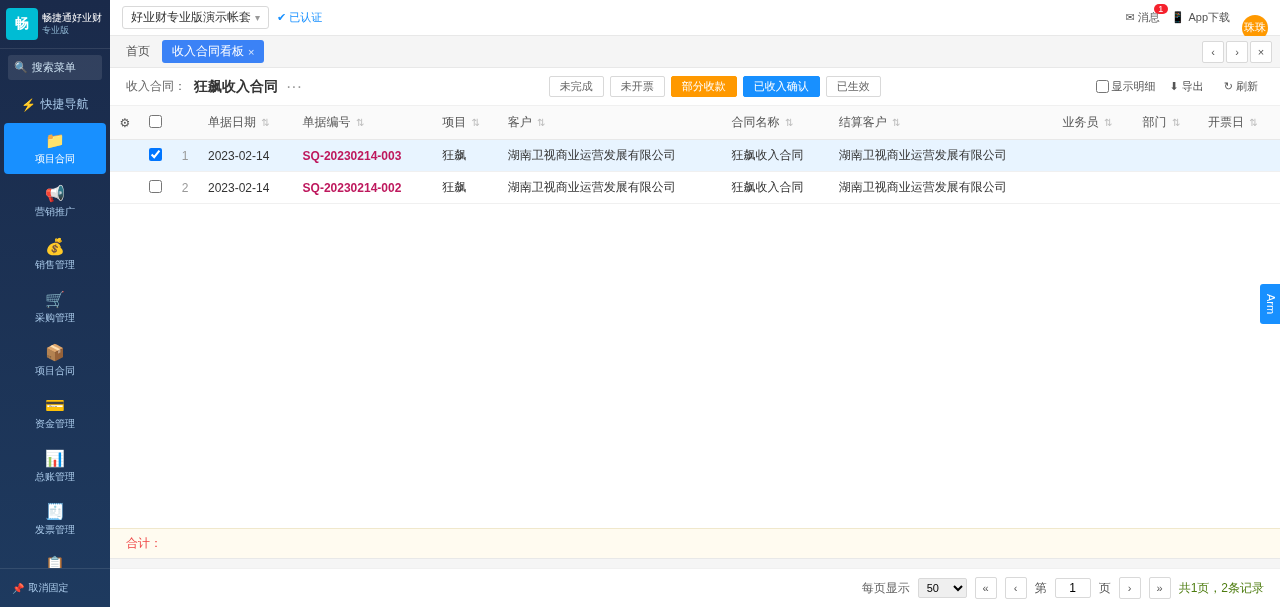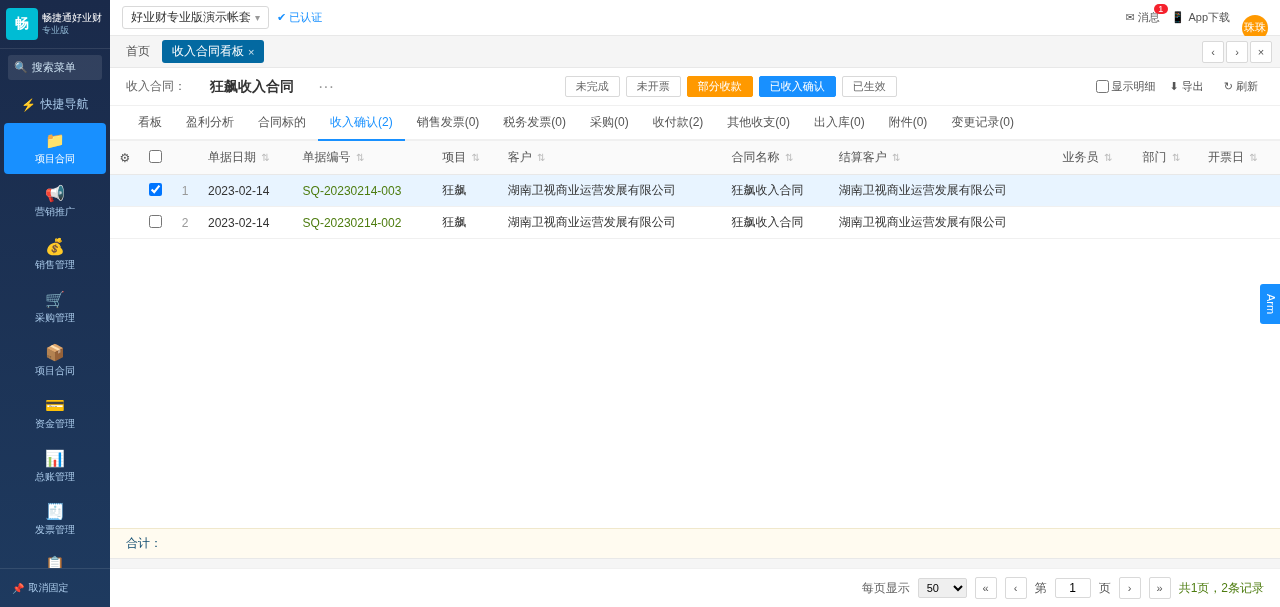--- a/index.html
+++ b/index.html
@@ -33,29 +33,29 @@
     .company-dropdown-icon { color: #999; font-size: 10px; }
     .verified-badge { display: flex; align-items: center; gap: 3px; color: #1890ff; font-size: 11px; }
     .topbar-right { display: flex; align-items: center; gap: 12px; }
     .topbar-action { display: flex; align-items: center; gap: 3px; font-size: 11px; color: #555; cursor: pointer; position: relative; }
     .badge { background: #f5222d; color: white; border-radius: 8px; font-size: 9px; padding: 0 4px; min-width: 14px; text-align: center; position: absolute; top: -6px; right: -8px; }
     .avatar { width: 26px; height: 26px; background: #ff9900; border-radius: 50%; display: flex; align-items: center; justify-content: center; color: white; font-size: 11px; margin-top: 20px; }
 
     
     .tabbar { background: #f5f5f5; height: 32px; display: flex; align-items: center; padding: 0 8px; gap: 4px; border-bottom: 1px solid #e8e8e8; flex-shrink: 0; }
     .tabbar-home { font-size: 12px; color: #555; cursor: pointer; padding: 0 8px; }
-    .tab-item { display: flex; align-items: center; gap: 4px; background: #0369a1; color: white; border-radius: 3px; padding: 3px 10px; font-size: 12px; cursor: pointer; }
+    .tab-item { display: flex; align-items: center; gap: 4px; background: #3b82f6; color: white; border-radius: 3px; padding: 3px 10px; font-size: 12px; cursor: pointer; }
     .tab-close { font-size: 11px; cursor: pointer; opacity: 0.8; }
     .tabbar-nav { display: flex; align-items: center; gap: 2px; margin-left: auto; }
     .tabbar-nav-btn { width: 22px; height: 22px; border: 1px solid #d9d9d9; background: white; border-radius: 2px; cursor: pointer; display: flex; align-items: center; justify-content: center; font-size: 11px; color: #555; }
 
     
     .content { flex: 1; overflow: hidden; background: white; display: flex; flex-direction: column; }
     .content-header { padding: 8px 16px; display: flex; align-items: center; justify-content: space-between; border-bottom: 1px solid #f0f0f0; }
-    .content-title { display: flex; align-items: center; gap: 24px; font-size: 14px; color: #333; font-weight: 500; }
+    .content-title { display: flex; align-items: center; gap: 8px; font-size: 14px; color: #333; font-weight: 500; }
     .content-title-label { font-size: 12px; color: #666; }
     .content-title-more { color: #999; cursor: pointer; font-size: 16px; }
     .status-tags { display: flex; gap: 6px; align-items: center; padding-left: 32px; }
     .status-tag { padding: 2px 10px; border-radius: 2px; font-size: 11px; cursor: pointer; border: 1px solid #d9d9d9; color: #666; background: white; }
     .status-tag.active { background: #ff9900; color: white; border-color: #ff9900; }
     .content-actions { display: flex; align-items: center; gap: 8px; }
     .action-btn { display: flex; align-items: center; gap: 3px; font-size: 11px; color: #555; cursor: pointer; padding: 3px 6px; }
     .show-detail-cb { display: flex; align-items: center; gap: 3px; font-size: 11px; color: #555; }
 
     
@@ -67,27 +67,27 @@
     .table-container { flex: 1; overflow: auto; }
     .table-container::-webkit-scrollbar { height: 6px; width: 6px; }
     .table-container::-webkit-scrollbar-thumb { background: #ccc; border-radius: 3px; }
     table { width: 100%; border-collapse: collapse; font-size: 12px; min-width: 900px; }
     thead tr { background: #fafafa; }
     th { padding: 8px 8px; color: #555; font-weight: 500; border-bottom: 1px solid #e8e8e8; text-align: left; white-space: nowrap; position: sticky; top: 0; background: #fafafa; z-index: 2; }
     th .sort-icon { color: #bbb; font-size: 10px; margin-left: 2px; }
     td { padding: 7px 8px; border-bottom: 1px solid #f0f0f0; color: #333; white-space: nowrap; }
     .row-selected td { background: #e8f4ff; }
     .row-num { color: #999; text-align: center; }
-    .link-text { color: #4d7c0f; cursor: pointer; text-decoration: none; }
+    .link-text { color: #be185d; cursor: pointer; text-decoration: none; font-weight: bold; }
     .settings-col { width: 30px; text-align: center; }
     .checkbox-col { width: 30px; text-align: center; }
     input[type="checkbox"] { cursor: pointer; }
 
     
-    .table-footer { background: #fffbf0; border-top: 1px solid #f0e8cc; padding: 6px 16px; font-size: 12px; color: #0c4a6e; display: flex; align-items: center; }
+    .table-footer { background: #fffbf0; border-top: 1px solid #f0e8cc; padding: 6px 16px; font-size: 12px; color: #ef4444; display: flex; align-items: center; }
     .total-label { font-weight: 500; margin-right: 16px; }
 
     
     .pagination { padding: 8px 16px; display: flex; align-items: center; justify-content: flex-end; gap: 8px; border-top: 1px solid #f0f0f0; font-size: 12px; color: #555; }
     .page-size-label { color: #666; }
     .page-size-select { border: 1px solid #d9d9d9; border-radius: 2px; padding: 2px 4px; font-size: 11px; }
     .page-nav-btn { width: 22px; height: 22px; border: 1px solid #d9d9d9; background: white; border-radius: 2px; cursor: pointer; display: flex; align-items: center; justify-content: center; color: #555; font-size: 11px; }
     .page-nav-btn:disabled { color: #ccc; cursor: not-allowed; }
     .page-input { width: 36px; border: 1px solid #d9d9d9; border-radius: 2px; padding: 2px 4px; text-align: center; font-size: 12px; }
     .page-info { color: #4d7c0f; }
@@ -233,34 +233,20 @@
           <span>⬇</span>
           <span>导出</span>
         </div>
         <div class="action-btn">
           <span>↻</span>
           <span>刷新</span>
         </div>
       </div>
     </div>
 
-    <div class="subtabs">
-      <div class="subtab">看板</div>
-      <div class="subtab">盈利分析</div>
-      <div class="subtab">合同标的</div>
-      <div class="subtab active">收入确认(2)</div>
-      <div class="subtab">销售发票(0)</div>
-      <div class="subtab">税务发票(0)</div>
-      <div class="subtab">采购(0)</div>
-      <div class="subtab">收付款(2)</div>
-      <div class="subtab">其他收支(0)</div>
-      <div class="subtab">出入库(0)</div>
-      <div class="subtab">附件(0)</div>
-      <div class="subtab">变更记录(0)</div>
-    </div>
 
     <div class="table-container">
       <table>
         <thead>
           <tr>
             <th class="settings-col">⚙</th>
             <th class="checkbox-col">
               <input type="checkbox" style="">
             </th>
             <th style="width:30px;"></th>

